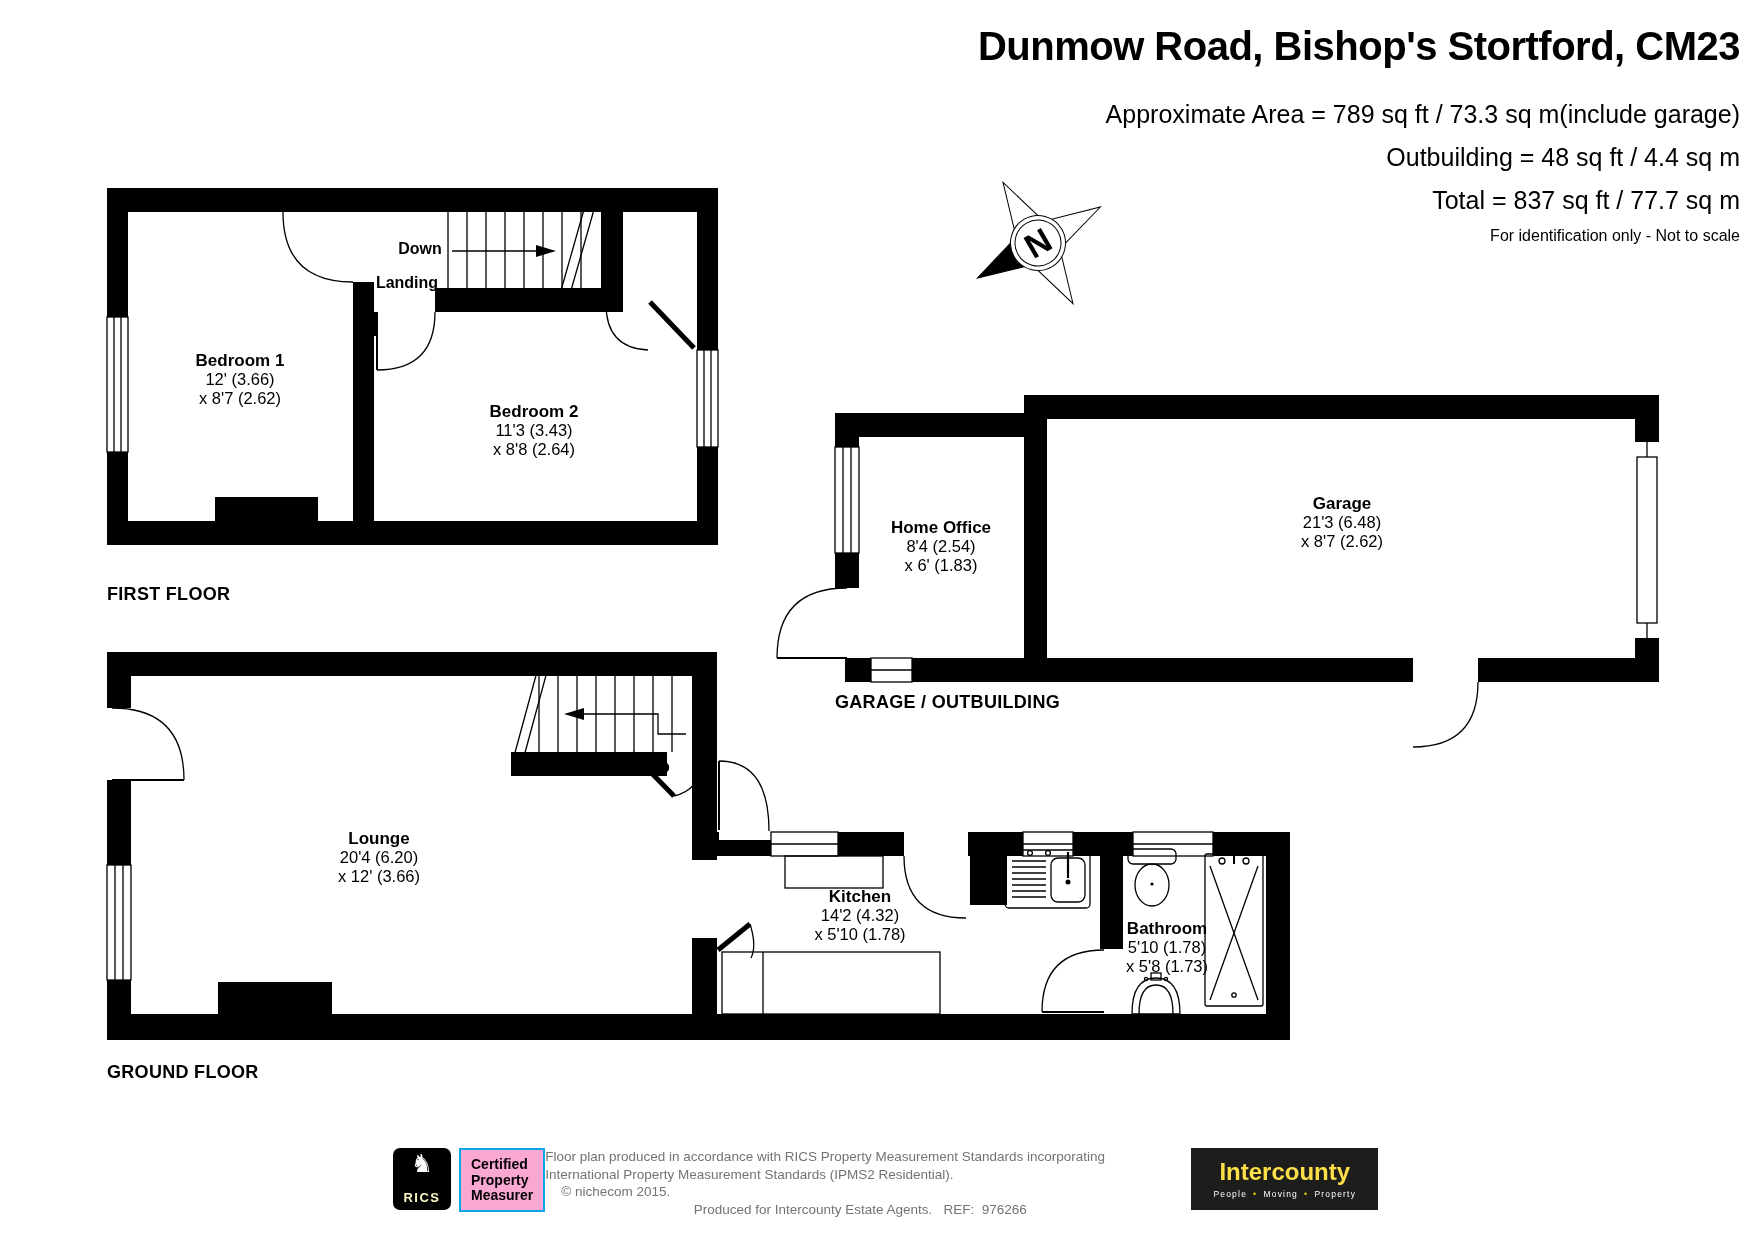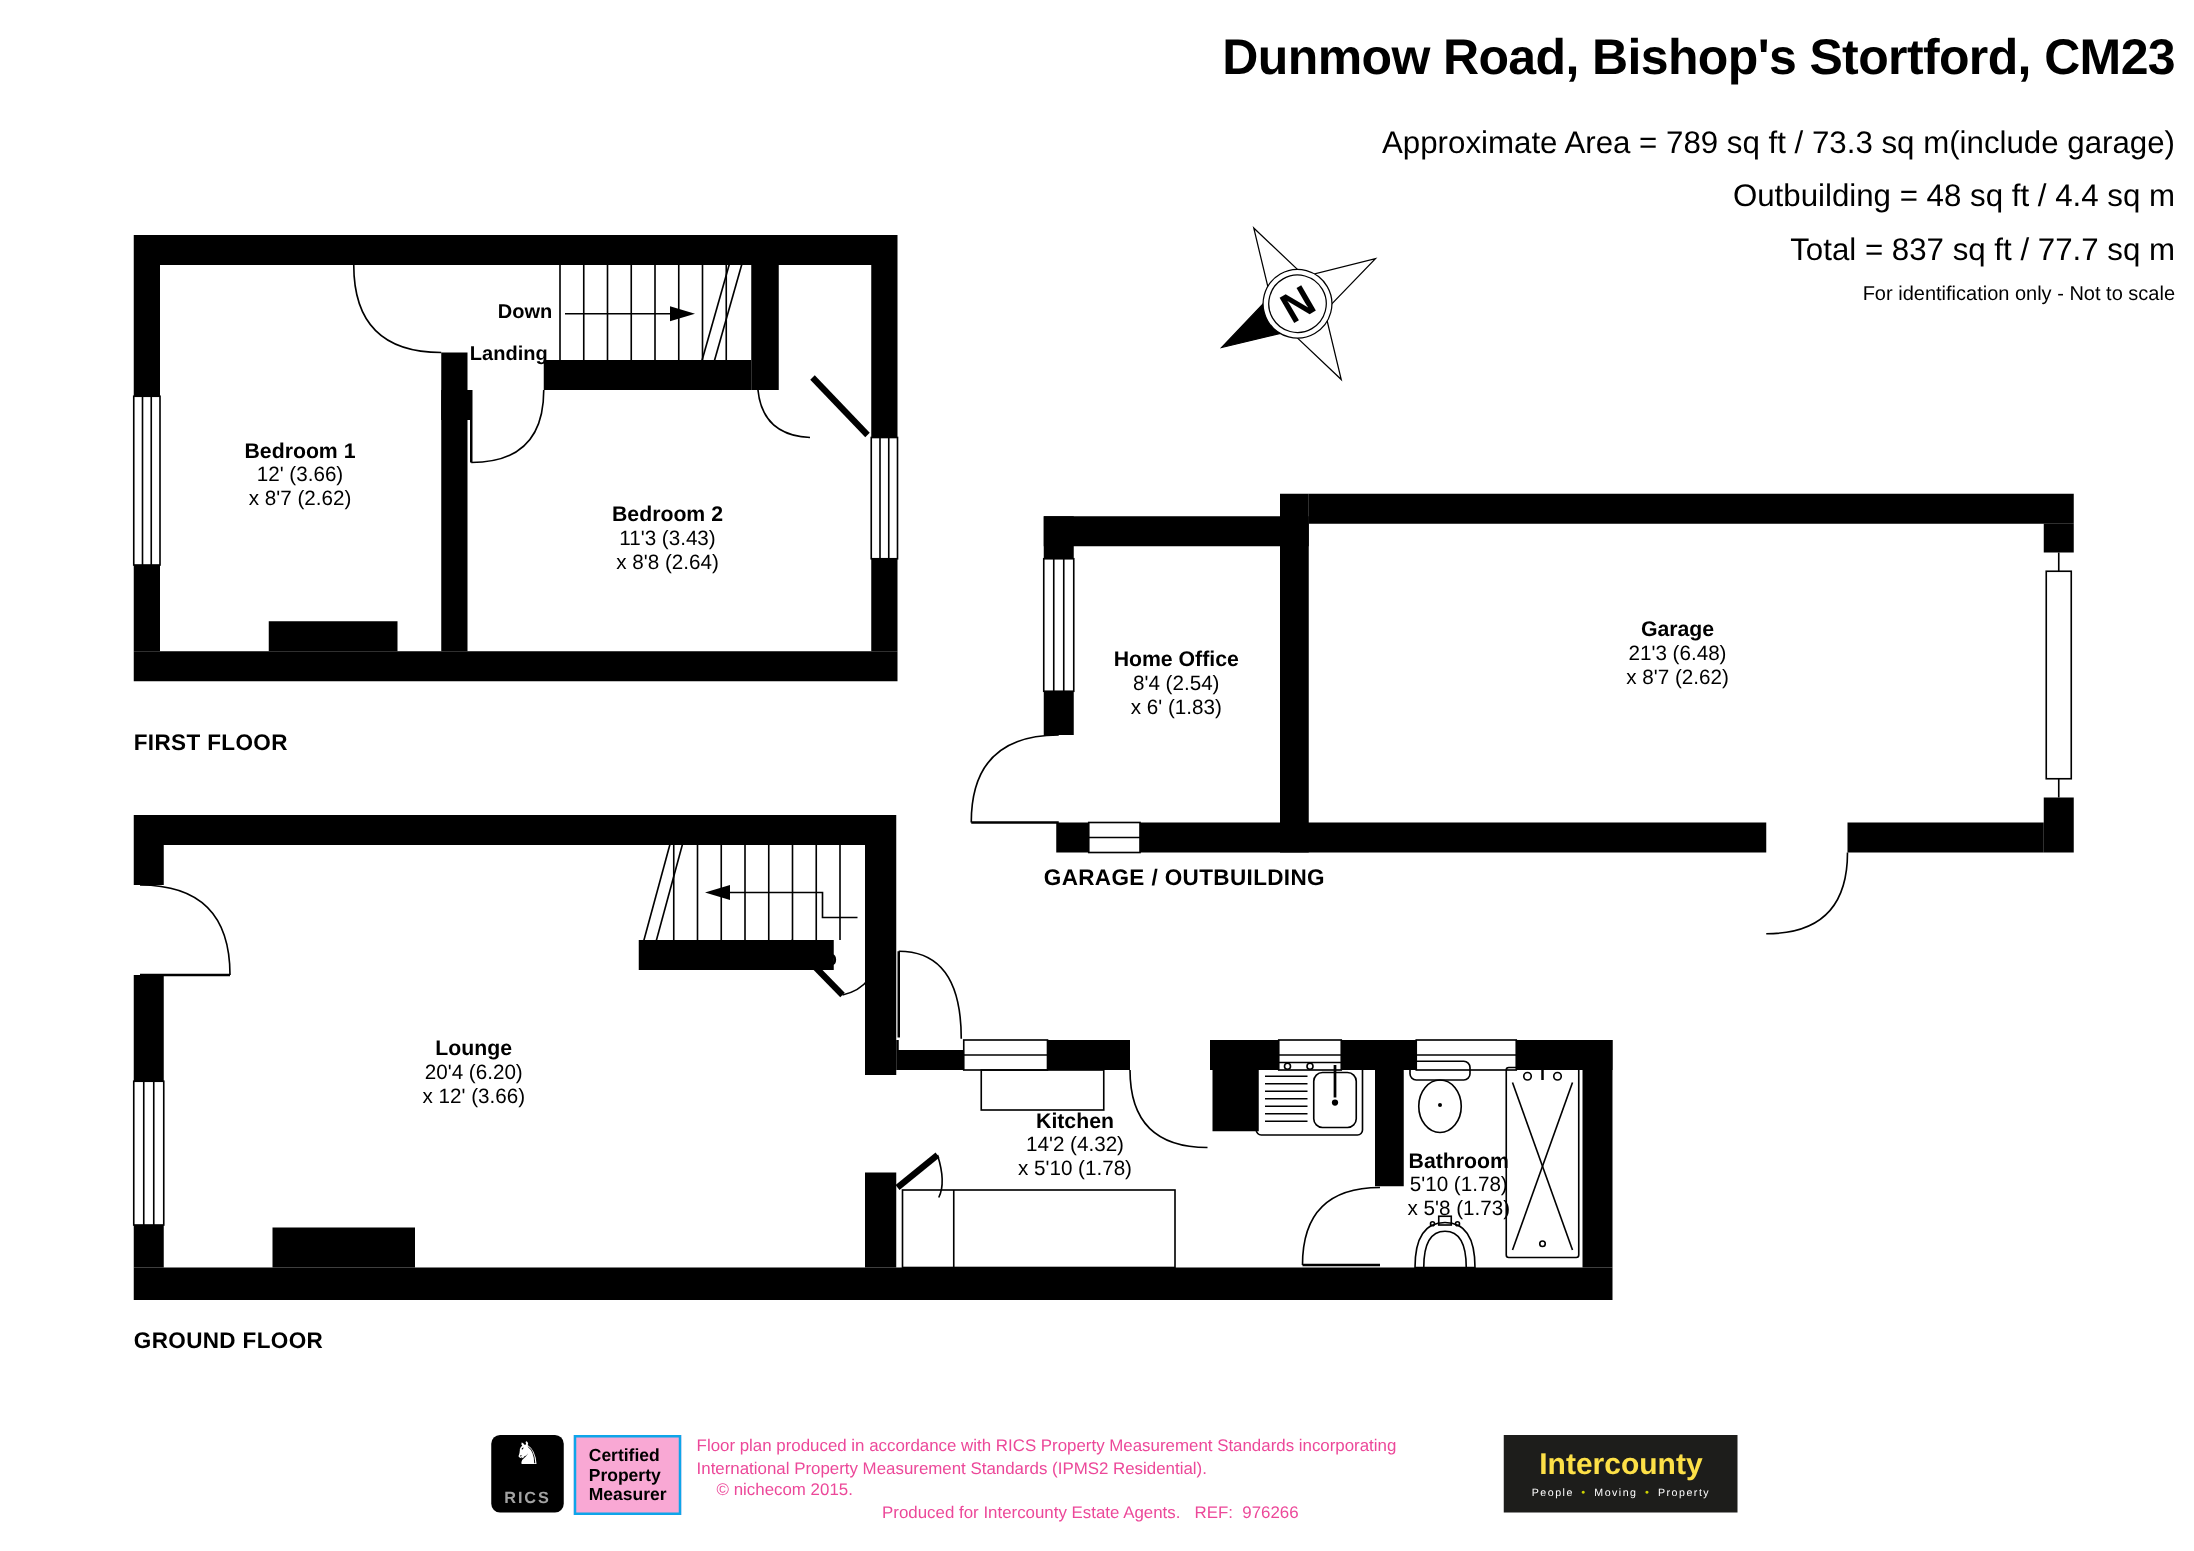--- a/index.html
+++ b/index.html
@@ -13,25 +13,25 @@
   .north-n{font:bold 34px "Liberation Sans",sans-serif;}
 
   .header{position:absolute;top:24px;right:15px;text-align:right;}
   .header-title{font-size:40px;font-weight:bold;letter-spacing:-0.5px;margin-bottom:24px;}
   .header-line{font-size:25px;line-height:43px;}
   .header-note{font-size:16px;margin-top:5px;}
 
   .footer{position:absolute;left:393px;top:1148px;display:flex;align-items:flex-start;}
   .rics-box{width:58px;height:62px;background:#000;border-radius:7px;position:relative;flex:none;}
   .rics-emblem{position:absolute;top:1px;left:0;right:0;text-align:center;color:#fff;font-size:25px;line-height:28px;}
-  .rics-label{position:absolute;bottom:5px;left:0;right:0;text-align:center;color:#a3a3a3;
+  .rics-label{position:absolute;bottom:5px;left:0;right:0;text-align:center;color:#fef9c3;
               font-weight:bold;font-size:13px;letter-spacing:1.5px;}
   .cert-box{border:2px solid #0ea5e9;background:#f9a8d4;margin-left:8px;padding:7px 10px 6px 10px;
             font-weight:bold;font-size:14px;line-height:15.5px;flex:none;}
-  .disc{margin-left:12px;font-size:13.5px;line-height:17.5px;color:#ec4899;width:630px;flex:none;}
+  .disc{font-size:13.5px;line-height:17.5px;color:#737373;width:630px;flex:none;}
   .disc-row{display:flex;flex-direction:column;}
   .disc-copy{margin-left:16px;}
   .disc-pre{white-space:pre-wrap;text-align:center;}
   .ic-box{margin-left:16px;width:187px;height:62px;background:#1d1d1b;flex:none;
           display:flex;flex-direction:column;align-items:center;justify-content:center;}
   .ic-brand{color:#fde047;font-weight:bold;font-size:24px;line-height:26px;}
   .ic-tagline{margin-top:4px;color:#fff;font-size:8.5px;letter-spacing:1.2px;display:flex;gap:6px;align-items:center;}
   .ic-dot{color:#cfd400;font-size:9px;}
 </style>
 </head>

